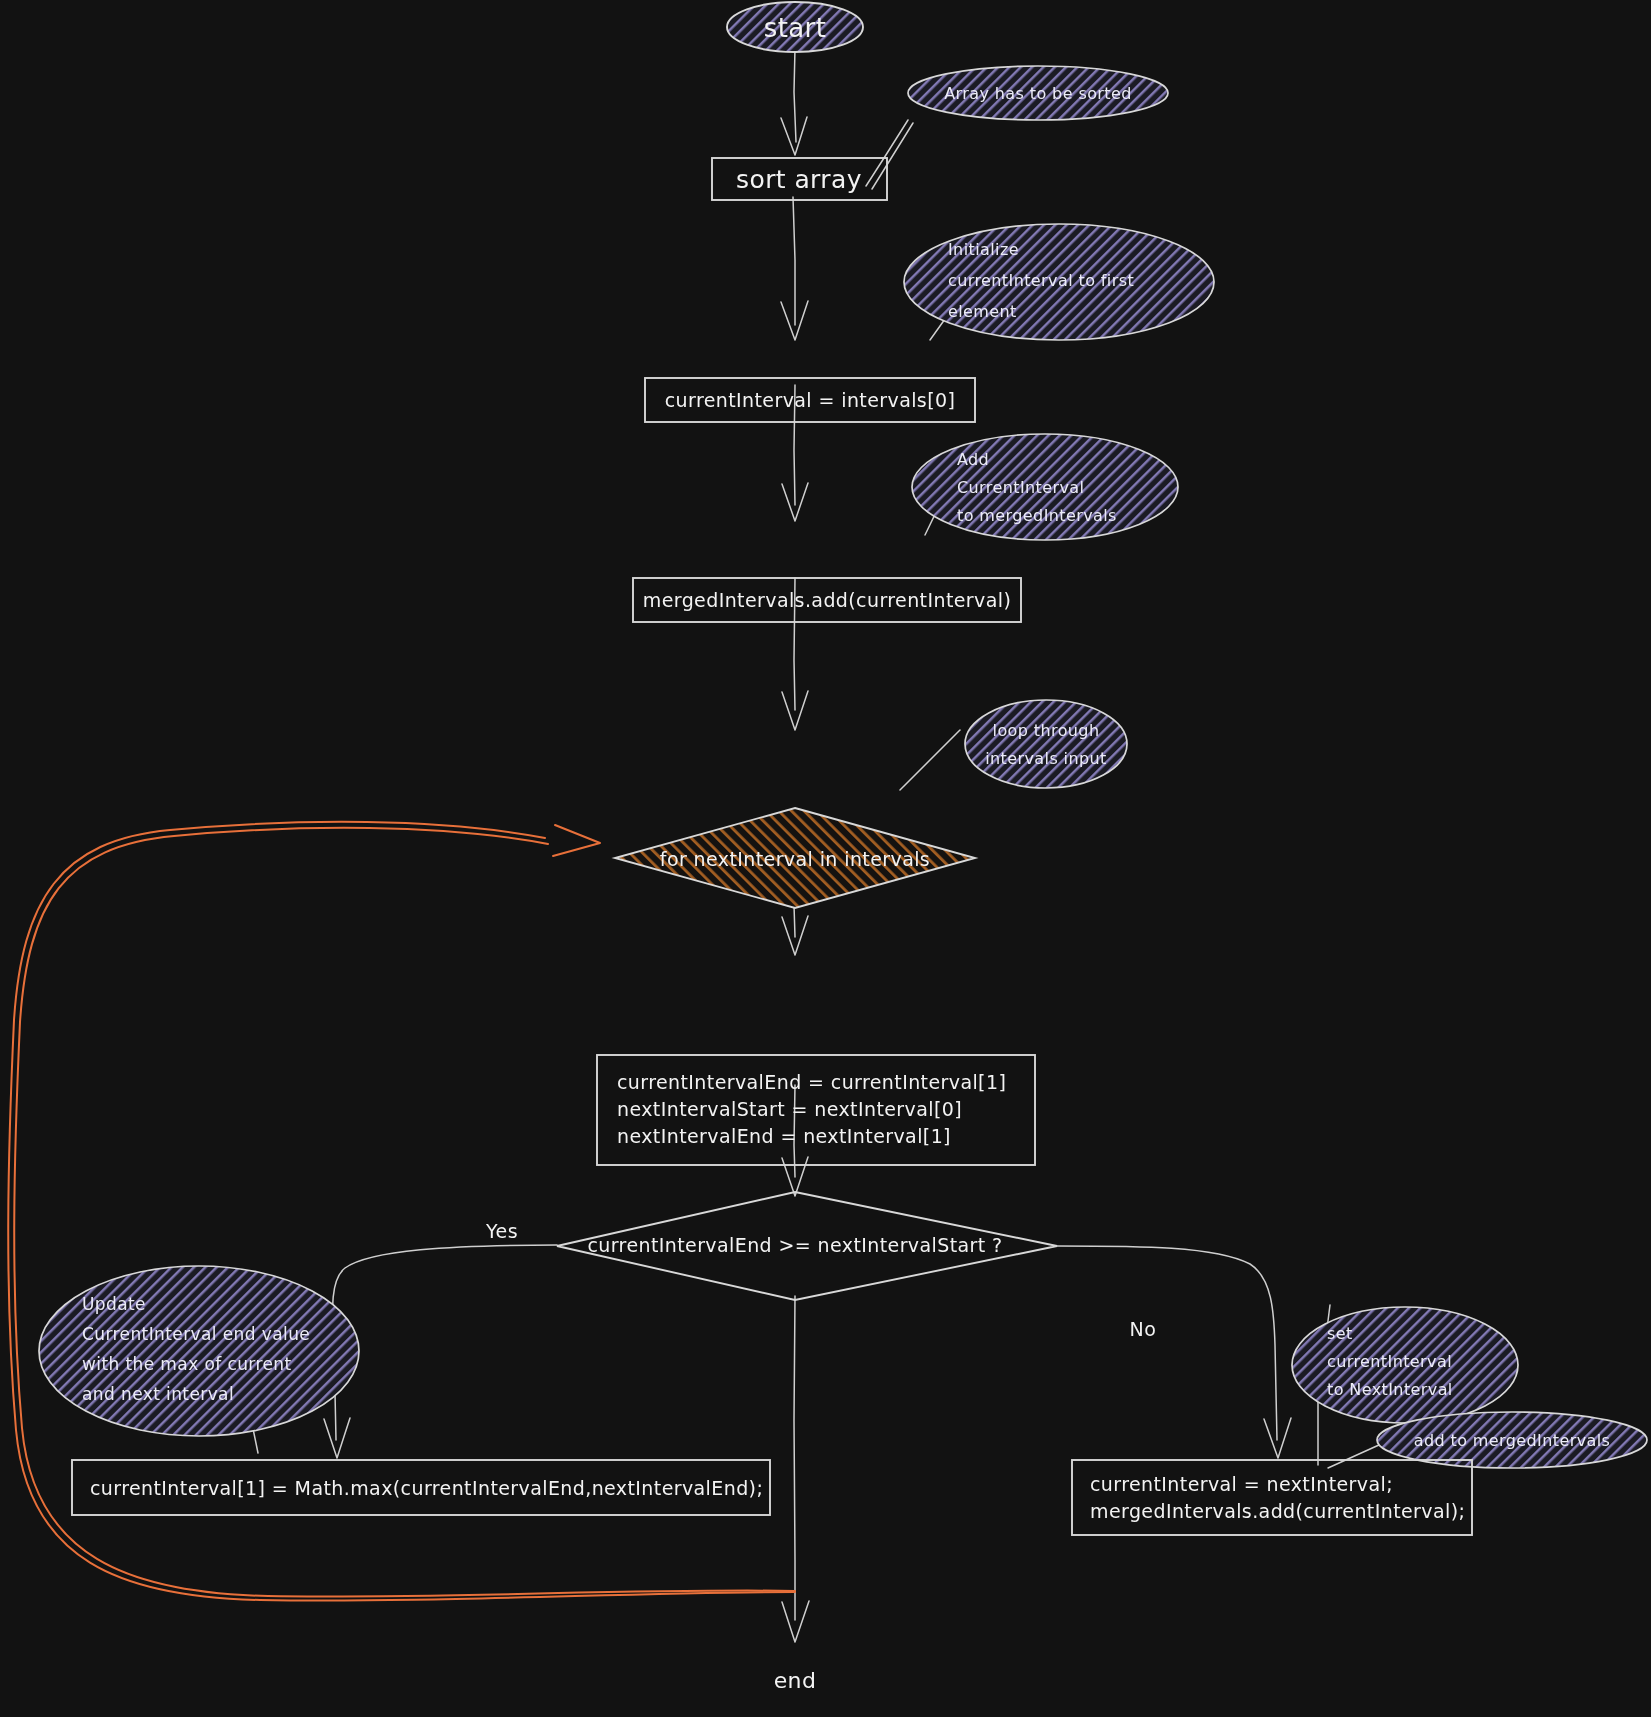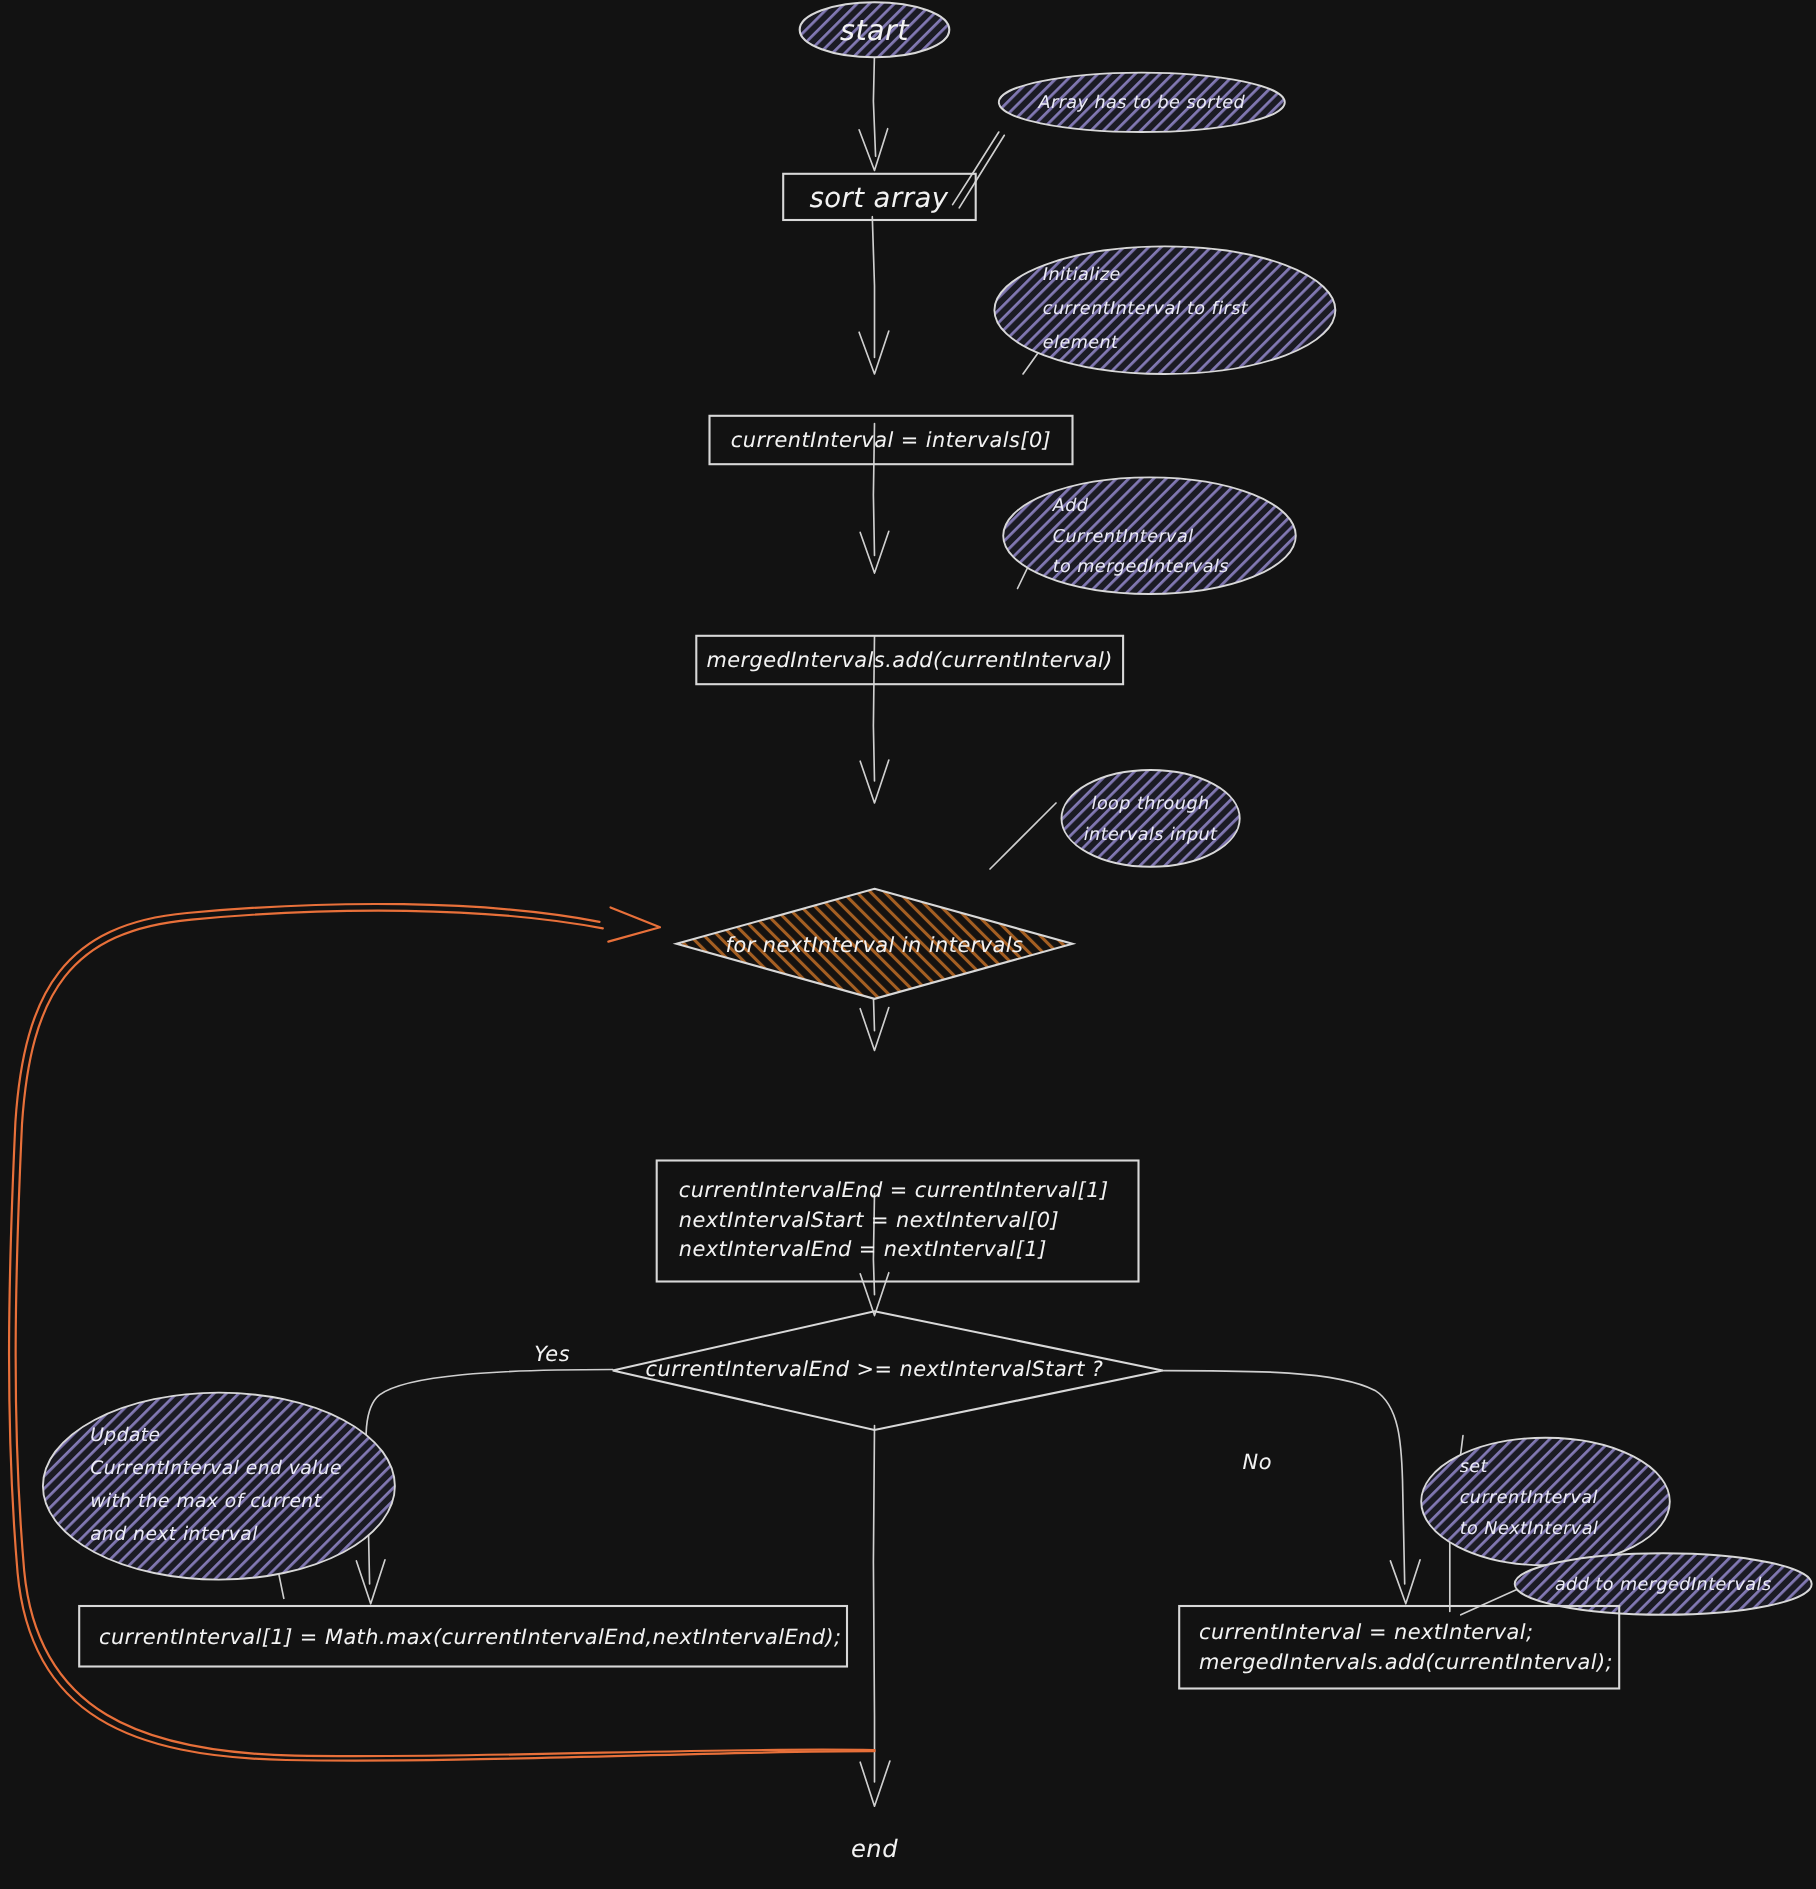--- a/index.html
+++ b/index.html
@@ -10,21 +10,20 @@
   }
   body {
     font-family: "DejaVu Sans", sans-serif;
   }
   #canvas-wrap {
     position: relative;
     width: 1651px;
     height: 1717px;
     background: #121212;
     overflow: hidden;
-    font-style: italic;
   }
   svg#diagram {
     position: absolute;
     left: 0;
     top: 0;
     width: 1651px;
     height: 1717px;
     display: block;
   }
   .node-text {

